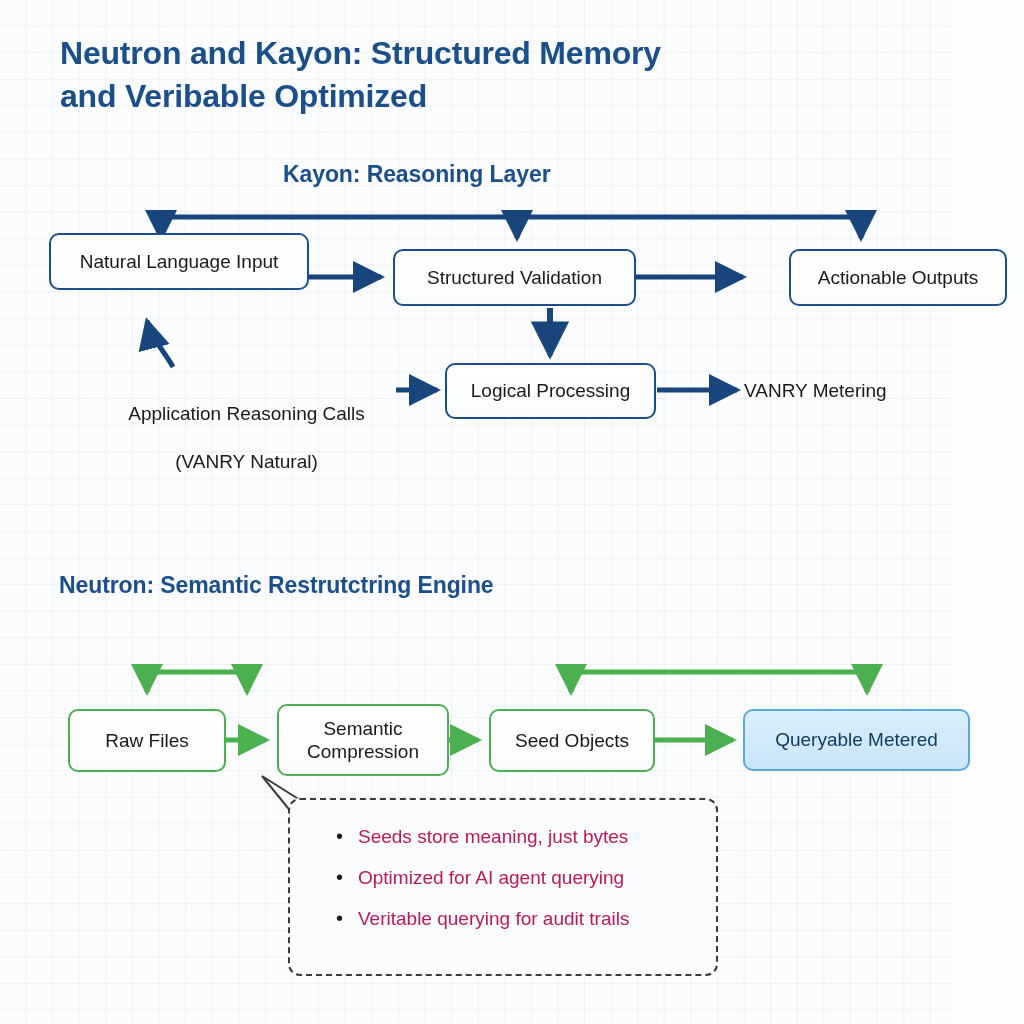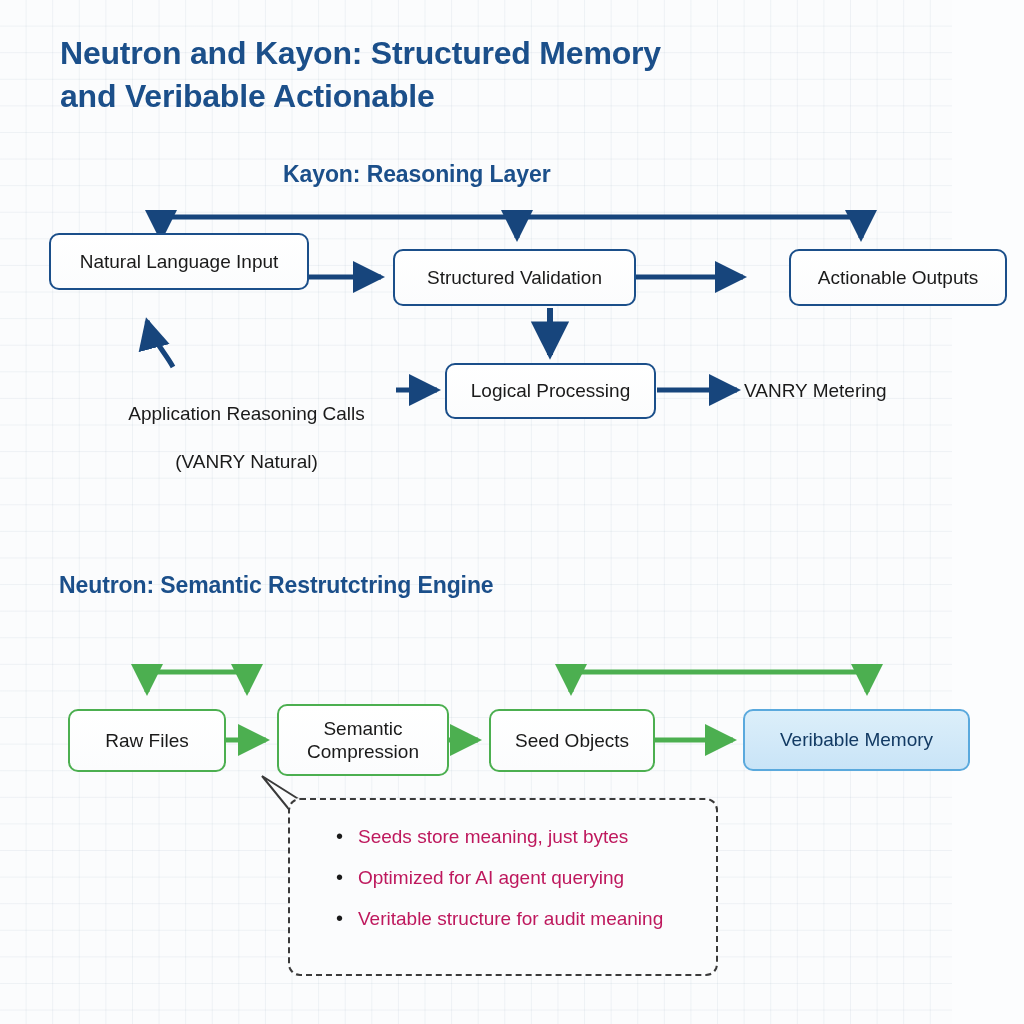--- a/index.html
+++ b/index.html
@@ -134,21 +134,21 @@
     color: #1a1a1a;
   }
 </style>
 </head>
 <body>
 
 <div id="canvas">
 
   <div class="title">
     <span>Neutron and Kayon: Structured Memory</span><br>
-    <span>and Veribable Actionable</span>
+    <span>and Veribable Optimized</span>
   </div>
 
   <div class="section-title" id="kayon-title">Kayon: Reasoning Layer</div>
   <div class="section-title" id="neutron-title">Neutron: Semantic Restrutctring Engine</div>
 
   <svg id="edges" viewBox="0 0 1024 1024">
     <defs>
       <marker id="ah-blue" markerWidth="7" markerHeight="7" refX="5.6" refY="3.2" orient="auto">
         <path d="M0,0 L6.4,3.2 L0,6.4 z" fill="#17457c"></path>
       </marker>
@@ -228,24 +228,24 @@
   <div class="node green" id="node-compression" style="left:277px; top:704px; width:172px; height:72px;">
     <span style="white-space:pre-line">Semantic
 Compression</span>
   </div>
 
   <div class="node green" id="node-seed-objects" style="left:489px; top:709px; width:166px; height:63px;">
     <span>Seed Objects</span>
   </div>
 
   <div class="node highlight" id="node-queryable-memory" style="left:743px; top:709px; width:227px; height:62px;">
-    <span>Veribable Memory</span>
+    <span>Queryable Metered</span>
   </div>
 
   <div id="callout">
     <ul id="callout-list">
       <li>Seeds store meaning, just bytes</li>
       <li>Optimized for AI agent querying</li>
-      <li>Veritable structure for audit meaning</li>
+      <li>Veritable querying for audit trails</li>
     </ul>
   </div>
 
 </div>
 
 </body></html>

